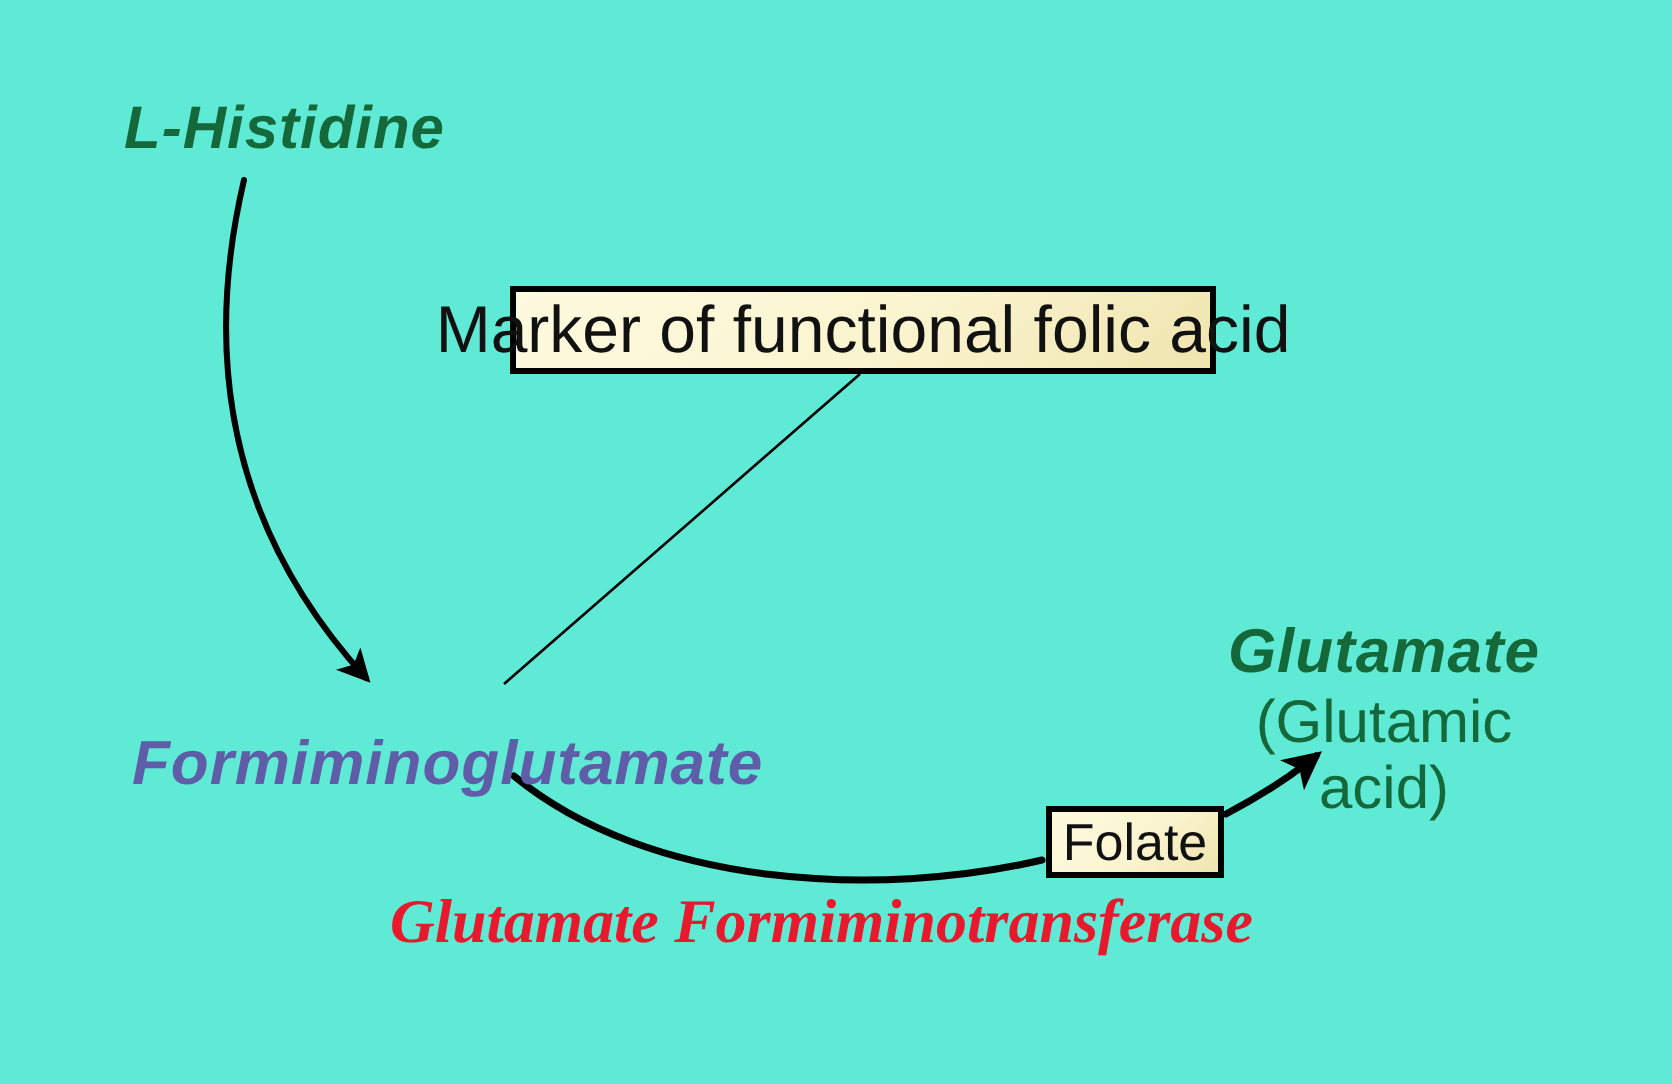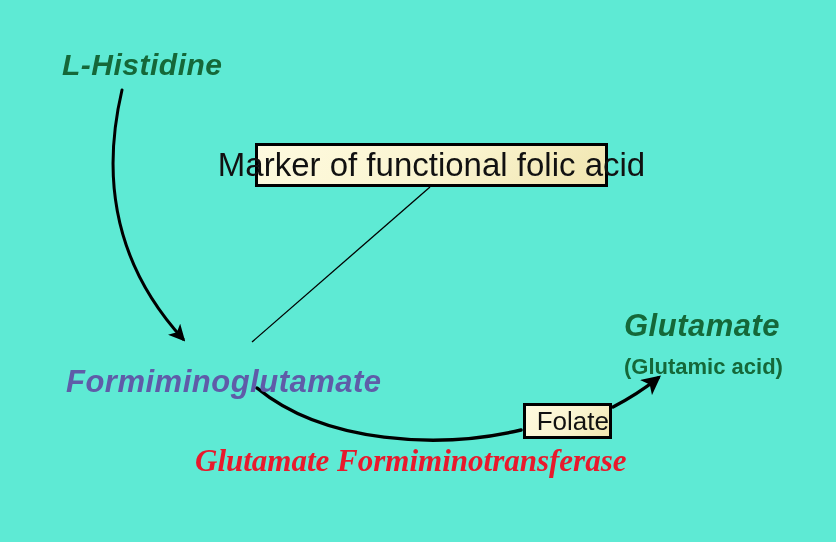--- a/index.html
+++ b/index.html
@@ -34,38 +34,38 @@
     top: 48px;
     font-size: 30px;
   }
   .metabolite-figlu {
     left: 66px;
     top: 364px;
     font-size: 31px;
   }
   .glutamate-block {
     position: absolute;
-    left: 624px;
+    left: 604px;
     top: 310px;
     width: 176px;
-    text-align: left;
+    text-align: center;
   }
   .glutamate-main {
     font-weight: bold;
     font-style: italic;
     font-size: 31px;
     letter-spacing: 0.5px;
     line-height: 1.0;
   }
   .glutamate-sub {
-    font-weight: bold;
+    font-weight: normal;
     font-style: normal;
-    font-size: 22px;
+    font-size: 30px;
     line-height: 1.1;
-    margin-top: 14px;
+    margin-top: 4px;
   }
   .note-box {
     position: absolute;
     background: linear-gradient(135deg, #fefadf 0%, #faf4cf 55%, #f0e5af 100%);
     border: 3px solid #000000;
     box-sizing: border-box;
     display: flex;
     align-items: center;
     justify-content: center;
     color: #111111;
@@ -77,21 +77,20 @@
     width: 353px;
     height: 44px;
     font-size: 33px;
   }
   .note-box-folate {
     left: 523px;
     top: 403px;
     width: 89px;
     height: 36px;
     font-size: 26px;
-    justify-content: flex-end;
   }
   .enzyme-label {
     position: absolute;
     left: 195px;
     top: 443px;
     font-family: "Liberation Serif", serif;
     font-weight: bold;
     font-style: italic;
     font-size: 31px;
     white-space: nowrap;

